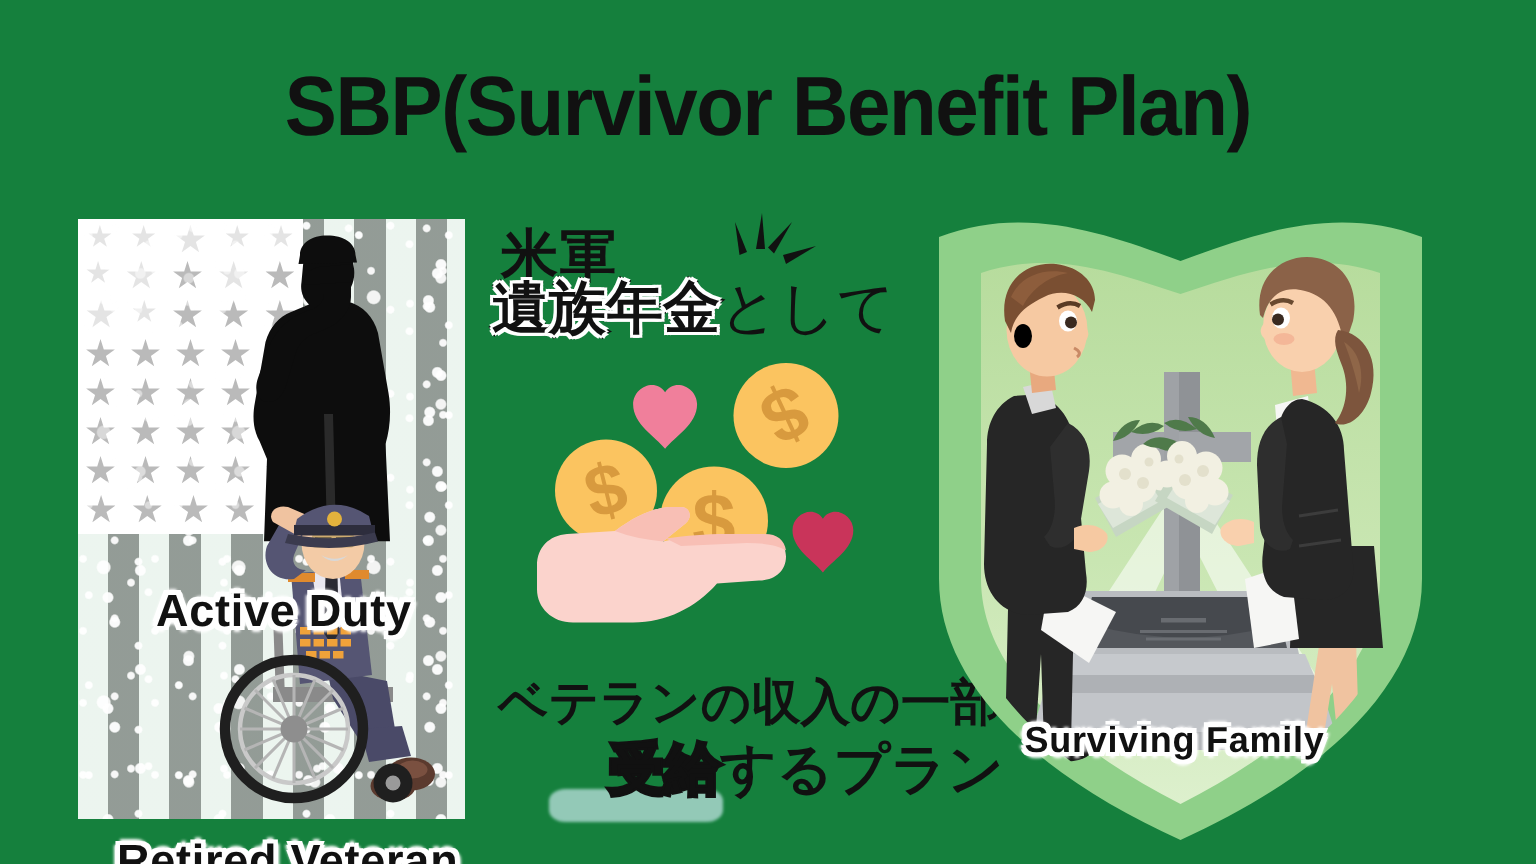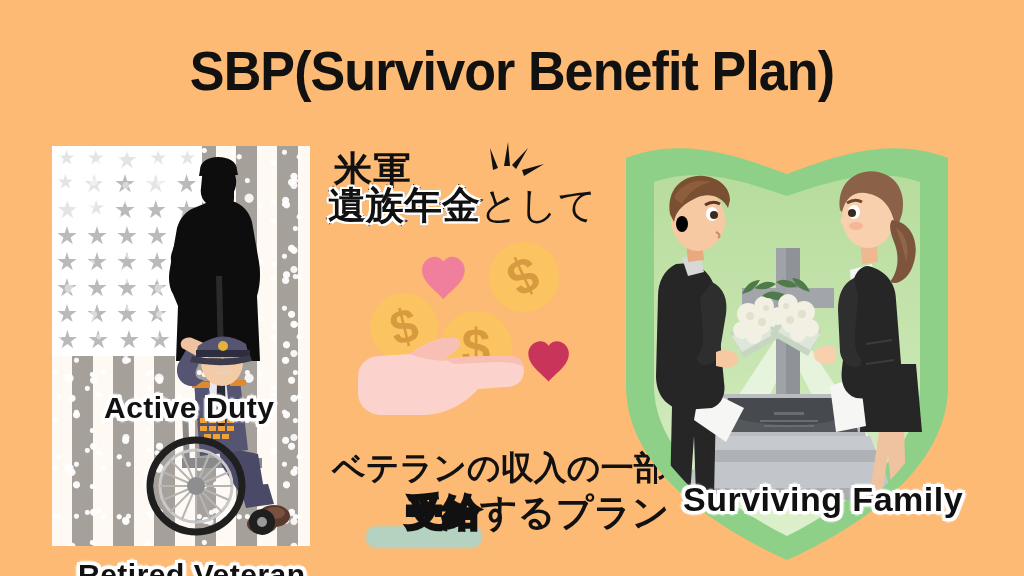--- a/index.html
+++ b/index.html
@@ -11,21 +11,21 @@
     width: 1024px;
     height: 576px;
     overflow: hidden;
     font-family: "Liberation Sans", sans-serif;
     position: relative;
   }
   #stage {
     position: relative;
     width: 1024px;
     height: 576px;
-    background: #fdba74;
+    background: #15803d;
     overflow: hidden;
   }
 
   
   #title {
     position: absolute;
     left: 0;
     top: 40px;
     width: 1024px;
     text-align: center;
@@ -243,21 +243,21 @@
     position: absolute;
     left: 604px;
     top: 136px;
     width: 396px;
     height: 424px;
   }
   #label-surviving {
     position: absolute;
     left: 683px;
     top: 480px;
-    font-size: 34px;
+    font-size: 24px;
   }
 </style>
 </head>
 <body>
 
 <div id="stage">
 
   <div id="title">SBP(Survivor Benefit Plan)</div>
 
   <div id="left-panel">

